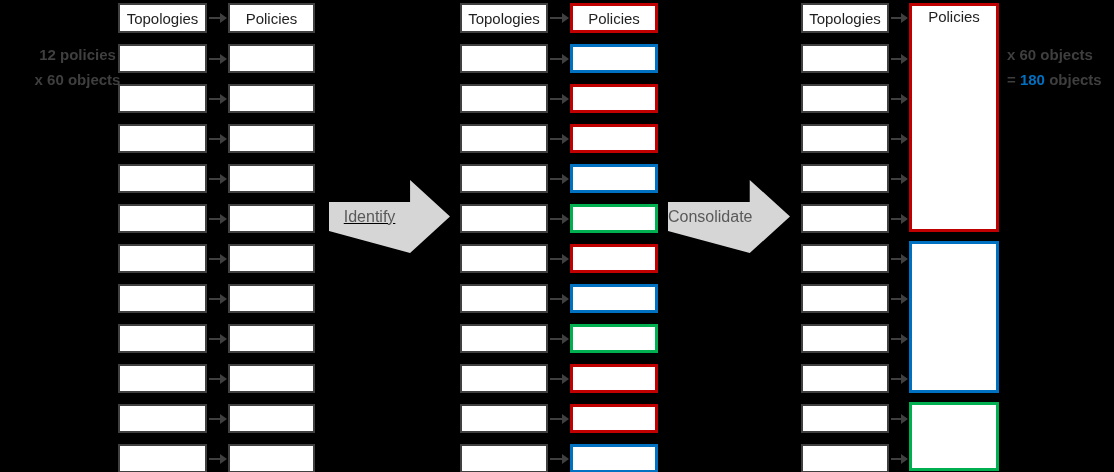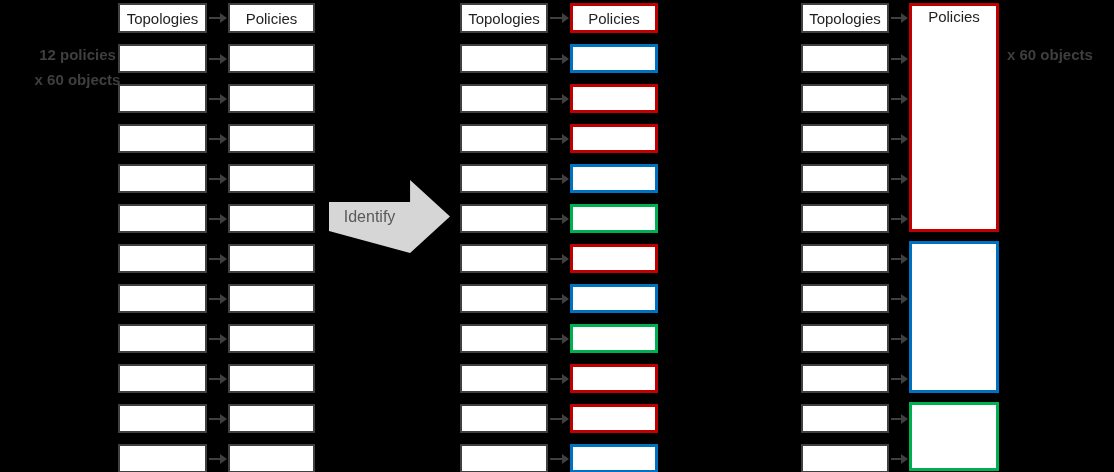--- a/index.html
+++ b/index.html
@@ -17,21 +17,21 @@
                  font-size:15px;color:#1f1f1f;z-index:3;}
   .wbox{position:absolute;background:#fff;border:2px solid #404040;box-sizing:border-box;}
   .cbox{position:absolute;background:#fff;border:3px solid #404040;box-sizing:border-box;z-index:1;}
   .arrow{position:absolute;height:2px;background:#404040;z-index:2;}
   .arrow::after{content:"";position:absolute;right:-6px;top:-4px;width:0;height:0;
                 border-left:7px solid #404040;border-top:5px solid transparent;border-bottom:5px solid transparent;}
   .bigarrow{position:absolute;top:180px;width:121px;height:73px;background:#D6D6D6;
             clip-path:polygon(0% 30%,67% 30%,67% 0%,100% 50%,67% 100%,0% 70%);
             display:flex;align-items:center;justify-content:flex-start;z-index:2;}
   .bigarrow span{display:block;width:67%;text-align:center;font-size:16px;color:#595959;}
-  #identify-arrow{left:329px;}
+  #identify-arrow{left:329px;text-decoration:underline;}
   #consolidate-arrow{left:668px;width:122px;}
   .annotation{position:absolute;top:42px;font-size:15px;font-weight:bold;color:#3F3F3F;line-height:25px;}
   #left-annotation{left:16px;width:107px;text-align:center;margin-left:8px;}
   #right-annotation{left:1007px;width:106px;text-align:left;}
   .annotation .val{font-weight:bold;}
 </style>
 </head>
 <body>
 
 <div id="canvas">
@@ -44,26 +44,30 @@
   <div class="hdr" id="hdr-left-topo">Topologies</div>
   <div class="hdr" id="hdr-left-pol">Policies</div>
 
   <div class="bigarrow" id="identify-arrow">
       <span>Identify</span>
     </div>
 
   <div class="hdr" id="hdr-mid-topo">Topologies</div>
   <div class="hdr colored" id="hdr-mid-pol" style="border-color: rgb(192, 0, 0);">Policies</div>
 
+  <div class="bigarrow" id="consolidate-arrow">
+      <span>Consolidate</span>
+    </div>
 
   <div class="hdr" id="hdr-right-topo">Topologies</div>
   <div id="lbl-right-pol">Policies</div>
 
   <div class="annotation" id="right-annotation">
     <div>x 60 objects</div>
+    <div><span>= </span><span class="val" style="color: rgb(0, 112, 192);">180</span><span> objects</span></div>
   </div>
 
 <div class="arrow" style="left: 209px; top: 17px; width: 12px;"></div>
     <div class="arrow" style="left: 550px; top: 17px; width: 13px;"></div>
     <div class="arrow" style="left: 891px; top: 17px; width: 11px;"></div>
     <div class="wbox" style="left: 118px; top: 44px; width: 89px; height: 29px;"></div>
     <div class="wbox" style="left: 228px; top: 44px; width: 87px; height: 29px;"></div>
     <div class="arrow" style="left: 209px; top: 57.5px; width: 12px;"></div>
     <div class="wbox" style="left: 460px; top: 44px; width: 88px; height: 29px;"></div>
     <div class="cbox" style="left: 570px; top: 44px; width: 88px; height: 29px; border-color: rgb(0, 112, 192);"></div>

